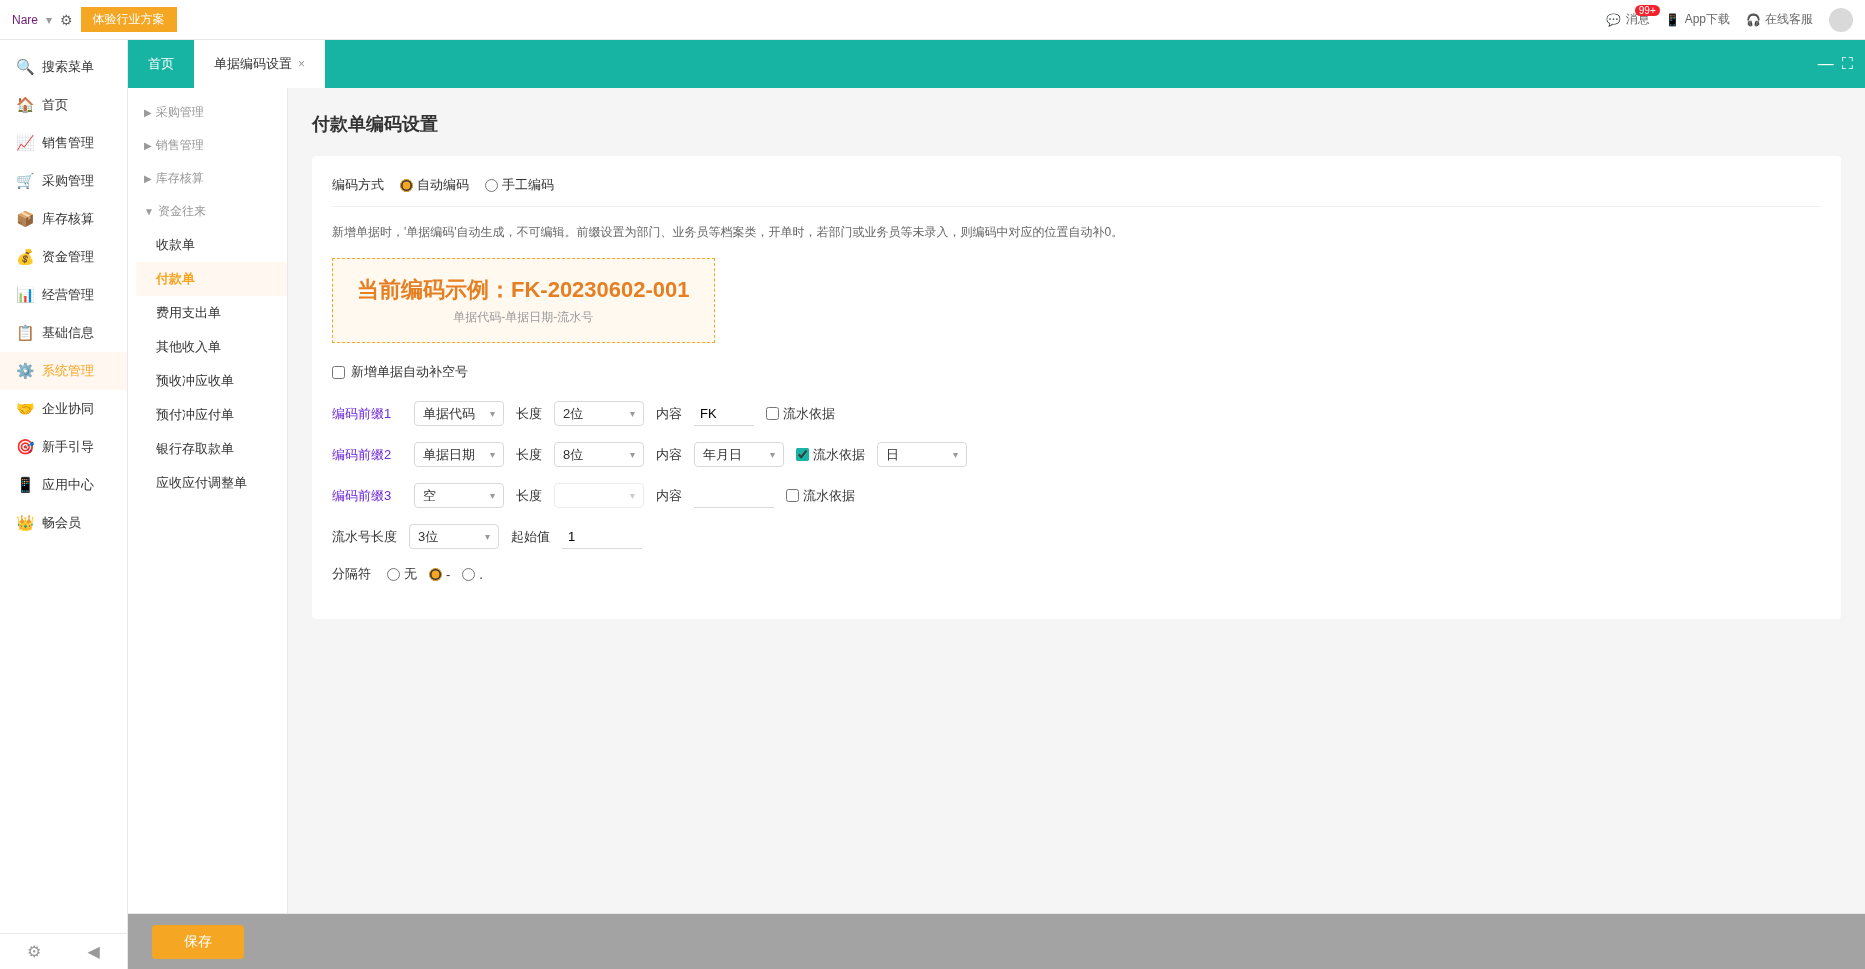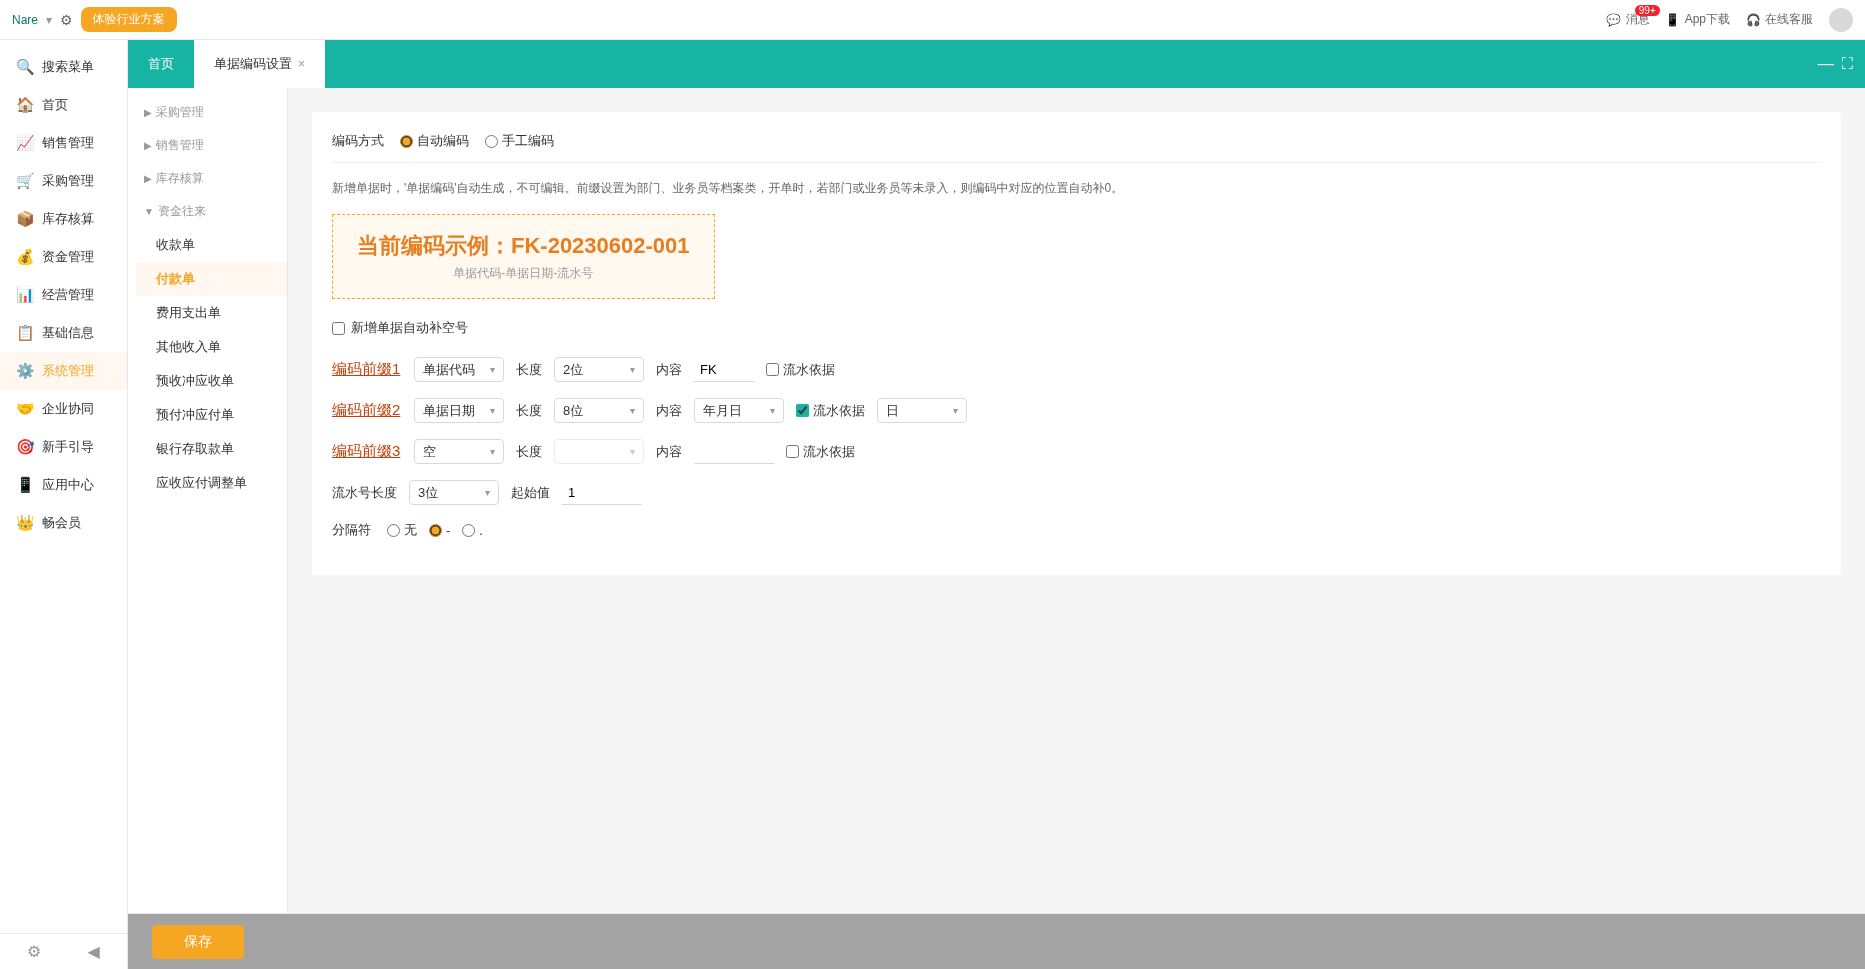--- a/index.html
+++ b/index.html
@@ -1,24 +1,24 @@
 <!DOCTYPE html>
 <html><head>
   <meta charset="utf-8">
   <style>
     * { box-sizing: border-box; margin: 0; padding: 0; }
     body { font-family: 'Microsoft YaHei', Arial, sans-serif; font-size: 13px; background: #f5f5f5; color: #333; display: flex; flex-direction: column; height: 100vh; overflow: hidden; }
 
     
     .top-bar { height: 40px; background: #fff; border-bottom: 1px solid #e8e8e8; display: flex; align-items: center; padding: 0 12px; gap: 8px; z-index: 100; }
     .top-bar-left { display: flex; align-items: center; gap: 8px; flex: 1; }
-    .top-bar-brand { color: #0f766e; font-size: 12px; }
+    .top-bar-brand { color: #701a75; font-size: 12px; }
     .top-bar-arrow { color: #999; font-size: 12px; cursor: pointer; }
     .top-bar-gear { color: #666; font-size: 14px; cursor: pointer; }
-    .btn-trial { background: #f5a623; color: #fff; border: none; border-radius: 8px; padding: 4px 12px; font-size: 12px; cursor: pointer; }
+    .btn-trial { background: #f5a623; color: #fff; border: none; border-radius: 0; padding: 4px 12px; font-size: 12px; cursor: pointer; }
     .top-bar-right { display: flex; align-items: center; gap: 16px; font-size: 12px; color: #666; }
     .badge-icon { position: relative; display: inline-flex; align-items: center; gap: 4px; cursor: pointer; }
     .badge { background: #f5222d; color: #fff; font-size: 10px; border-radius: 8px; padding: 0 4px; position: absolute; top: -6px; right: -10px; }
     .user-avatar { width: 24px; height: 24px; background: #d9d9d9; border-radius: 50%; display: inline-block; }
 
     
     .main-layout { display: flex; flex: 1; overflow: hidden; }
 
     
     .sidebar { width: 128px; background: #fff; border-right: 1px solid #e8e8e8; display: flex; flex-direction: column; }
@@ -74,21 +74,21 @@
     .preview-box { border: 1.5px dashed #f5a623; background: #fff9f0; border-radius: 0; padding: 16px 24px; display: inline-block; margin-bottom: 20px; text-align: center; min-width: 240px; }
     .preview-code { font-size: 22px; font-weight: bold; color: #e67e22; }
     .preview-desc { font-size: 12px; color: #999; margin-top: 4px; }
 
     
     .auto-fill-row { display: flex; align-items: center; gap: 6px; margin-bottom: 20px; font-size: 13px; }
     .auto-fill-row input[type=checkbox] { accent-color: #f5a623; }
 
     
     .form-row { display: flex; align-items: center; gap: 12px; margin-bottom: 16px; flex-wrap: wrap; }
-    .form-label { width: 70px; font-size: 15px; color: #c2410c; flex-shrink: 0; text-decoration: underline; }
+    .form-label { width: 70px; font-size: 13px; color: #6d28d9; flex-shrink: 0; }
     .content-input { border: none; border-bottom: 1px solid #d9d9d9; padding: 4px 6px; font-size: 13px; width: 60px; outline: none; background: transparent; }
     .checkbox-item { display: flex; align-items: center; gap: 4px; font-size: 13px; }
     .checkbox-item input[type=checkbox] { accent-color: #17b3a3; }
 
     
     .serial-row { display: flex; align-items: center; gap: 12px; margin-bottom: 16px; }
     .serial-label { font-size: 13px; color: #333; }
 
     
     .sep-row { display: flex; align-items: center; gap: 16px; margin-bottom: 16px; font-size: 13px; }
@@ -251,20 +251,21 @@
           <div class="menu-item">
             <span>银行存取款单</span>
           </div>
           <div class="menu-item">
             <span>应收应付调整单</span>
           </div>
         </div>
       </div>
 
       <div class="main-content">
+        <div class="page-title">付款单编码设置</div>
 
         <div class="settings-panel">
 
           
           <div class="encoding-method">
             <span>编码方式</span>
             <div class="radio-group">
               <label class="radio-item">
                 <input type="radio" name="encode" checked="" style="">
                 <span>自动编码</span>

